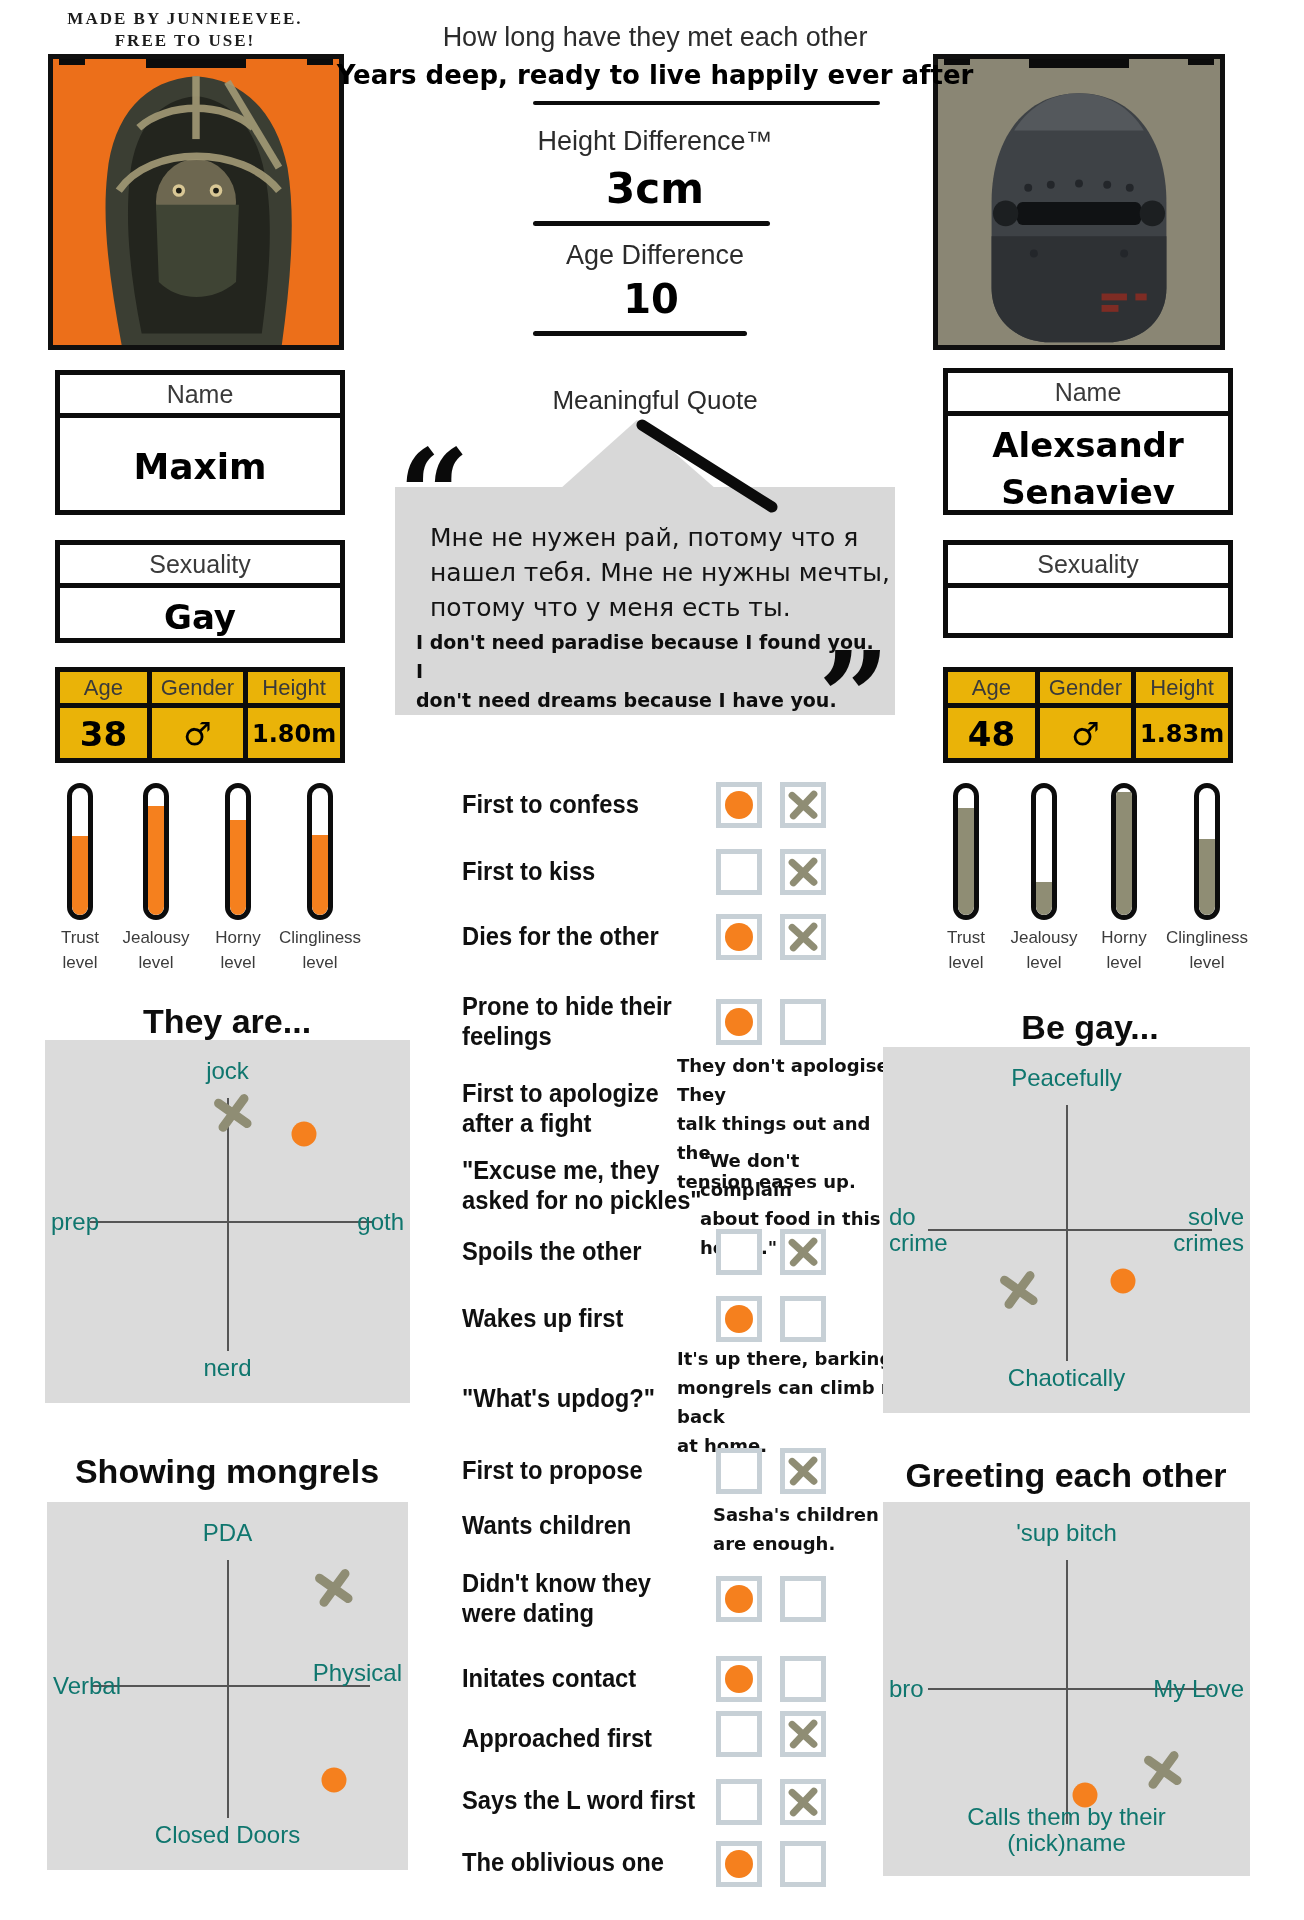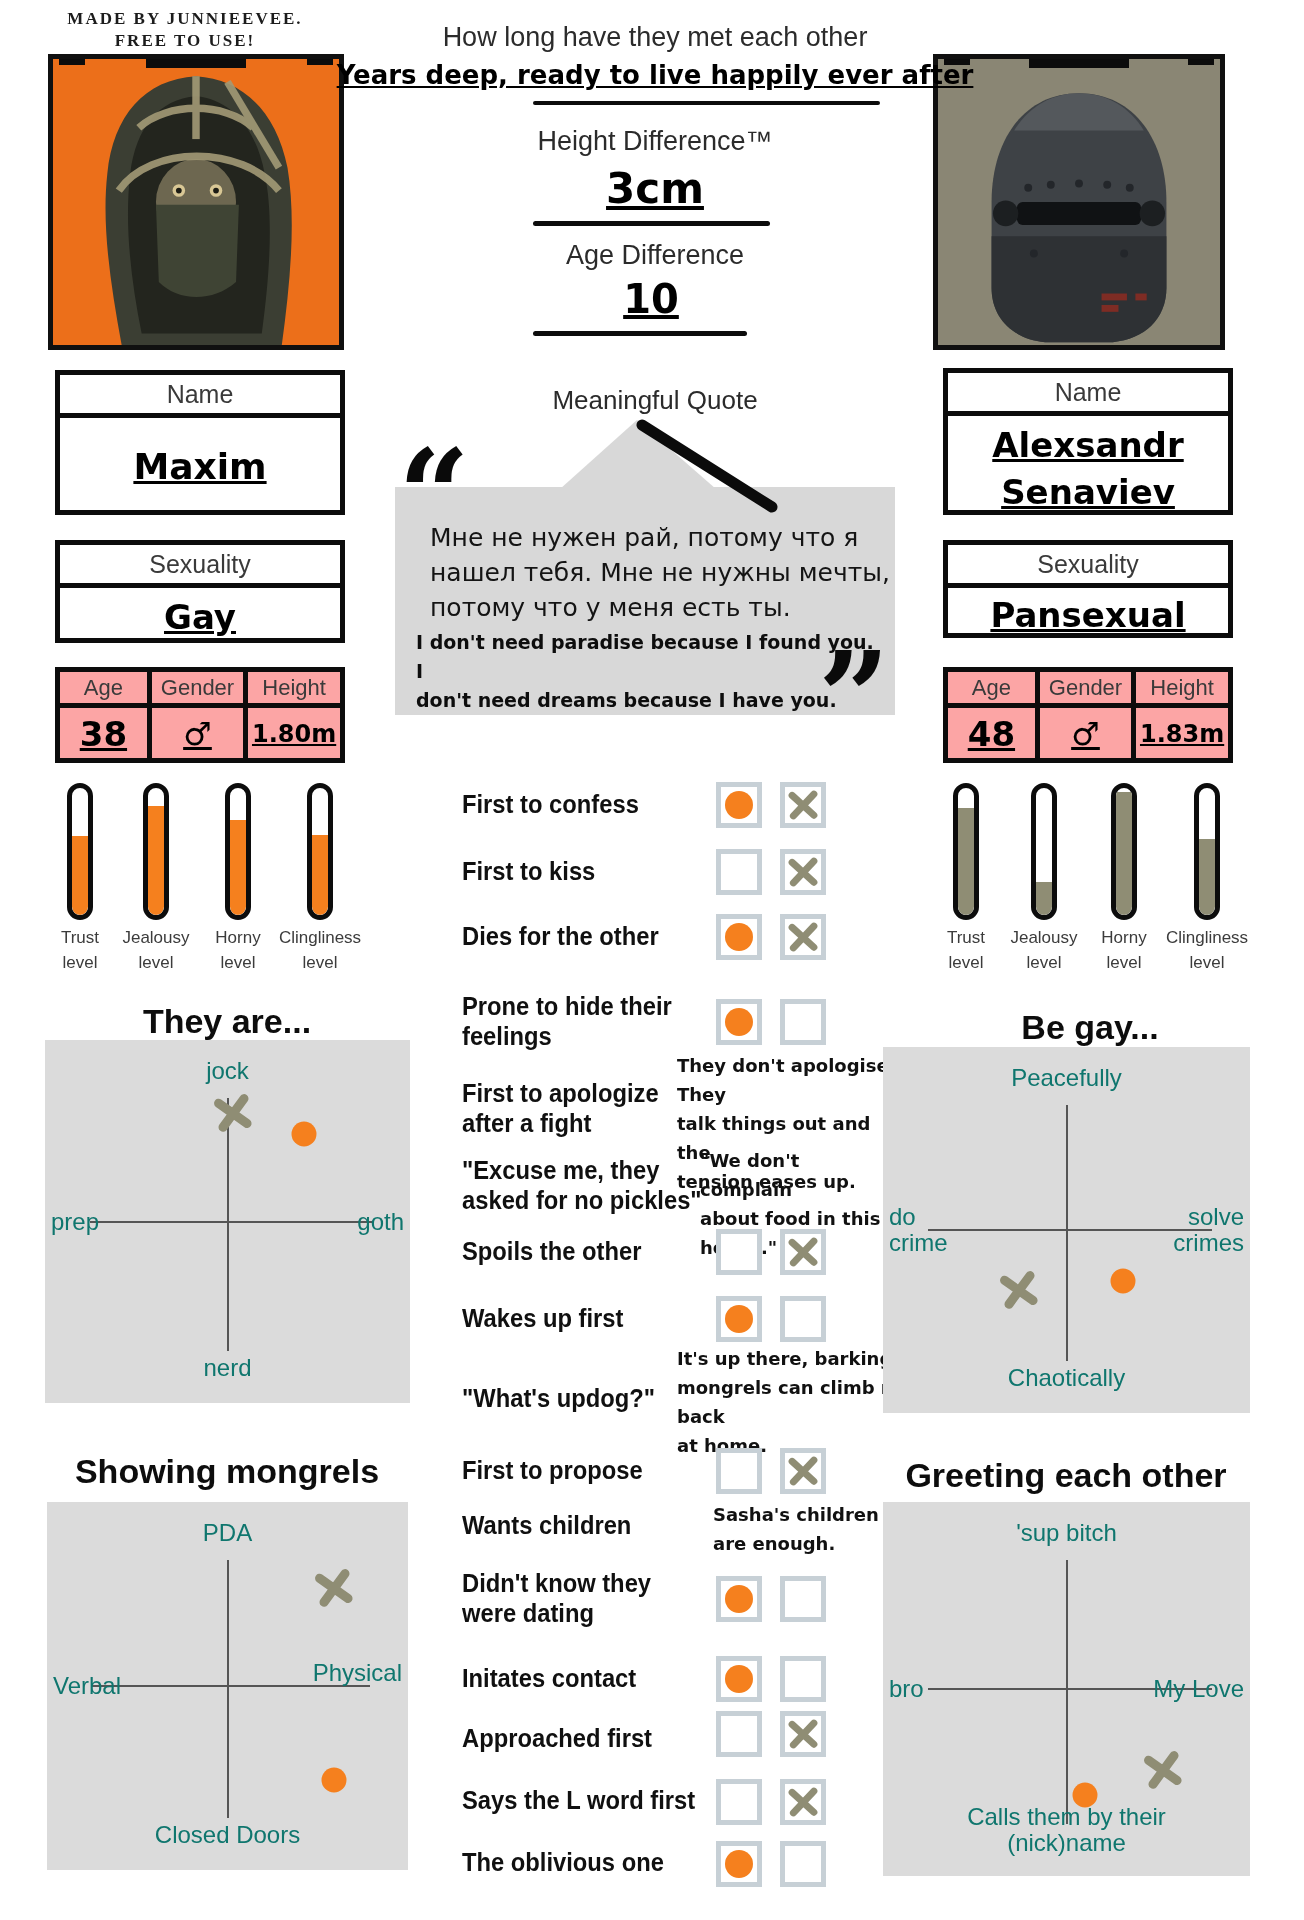--- a/index.html
+++ b/index.html
@@ -1,31 +1,31 @@
 <!DOCTYPE html>
 <html><head>
 <meta charset="utf-8">
 <style>
   html,body { margin:0; padding:0; background:#ffffff; }
   .canvas { position:relative; width:1304px; height:1920px; background:#fff;
             font-family:"Liberation Sans", sans-serif; overflow:hidden; }
   .abs { position:absolute; }
   .ctr { text-align:center; }
-  .hand { font-family:"DejaVu Sans", sans-serif; font-weight:700;text-decoration:underline; }
+  .hand { font-family:"DejaVu Sans", sans-serif; font-weight:700; }
   .pre { white-space:pre-line; }
   .tlabel { font-size:27px; color:#2b2b2b; }
   .uline { position:absolute; background:#0c0c0c; border-radius:3px; }
   .credit { font-family:"Liberation Serif", serif; font-weight:700; font-size:17px;
             letter-spacing:2px; color:#1c1c1c; line-height:22px; }
   .portrait { position:absolute; border:5px solid #101010; box-sizing:border-box; overflow:hidden; }
   .ptab { position:absolute; background:#0c0c0c; }
   .infobox { position:absolute; border:5px solid #0c0c0c; background:#fff; box-sizing:border-box; }
   .infobox .lbl { border-bottom:5px solid #0c0c0c; font-size:25px; color:#3a3a3a;
                   text-align:center; padding:5px 0 4px 0; }
-  .agh { position:absolute; border:5px solid #0c0c0c; background:#fca5a5; box-sizing:border-box;
+  .agh { position:absolute; border:5px solid #0c0c0c; background:#eab308; box-sizing:border-box;
          display:grid; grid-template-columns:1fr 1.05fr 1fr; }
   .agh .cell { border-right:5px solid #0c0c0c; }
   .agh .cell:last-child { border-right:none; }
   .agh .clbl { border-bottom:5px solid #0c0c0c; font-size:22px; color:#3a3a3a;
                text-align:center; padding:3px 0 2px 0; }
   .agh .cval { text-align:center; }
   .bar-tube { position:absolute; width:26px; height:137px; border:5px solid #0c0c0c;
               border-radius:13px; box-sizing:border-box; background:#fff; overflow:hidden; }
   .bar-fill { position:absolute; left:0; bottom:0; width:100%; border-radius:0 0 8px 8px; }
   .bar-lab  { position:absolute; width:120px; text-align:center; font-size:17px;
@@ -166,21 +166,20 @@
     </div>
   </div>
 
   <div class="infobox" style="left:943px; top:368px; width:290px; height:147px;">
     <div class="lbl">Name</div>
     <div class="ctr hand pre" style="font-size:34px; line-height:47px; padding-top:6px;">Alexsandr
 Senaviev</div>
   </div>
   <div class="infobox" style="left:943px; top:540px; width:290px; height:98px;">
     <div class="lbl">Sexuality</div>
-    <div class="ctr hand" style="font-size:34px; line-height:54px;">Pansexual</div>
   </div>
   <div class="agh" style="left:943px; top:667px; width:290px; height:96px;">
     <div class="cell">
       <div class="clbl">Age</div>
       <div class="cval hand" style="font-size:34px; line-height:52px;">48</div>
     </div>
     <div class="cell">
       <div class="clbl">Gender</div>
       <div class="cval hand" style="font-size:32px; line-height:52px;">♂</div>
     </div>

